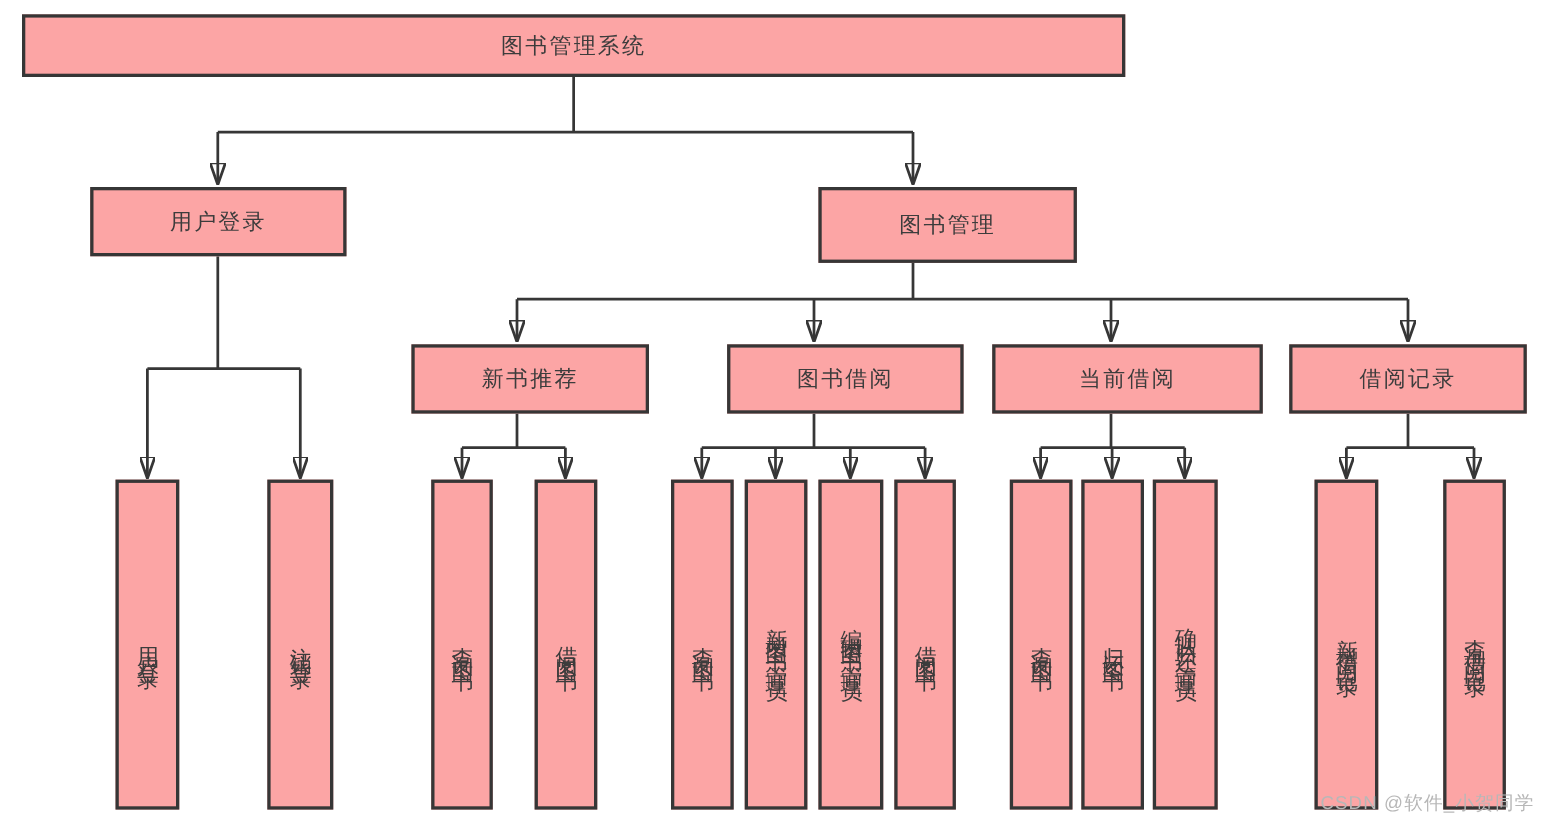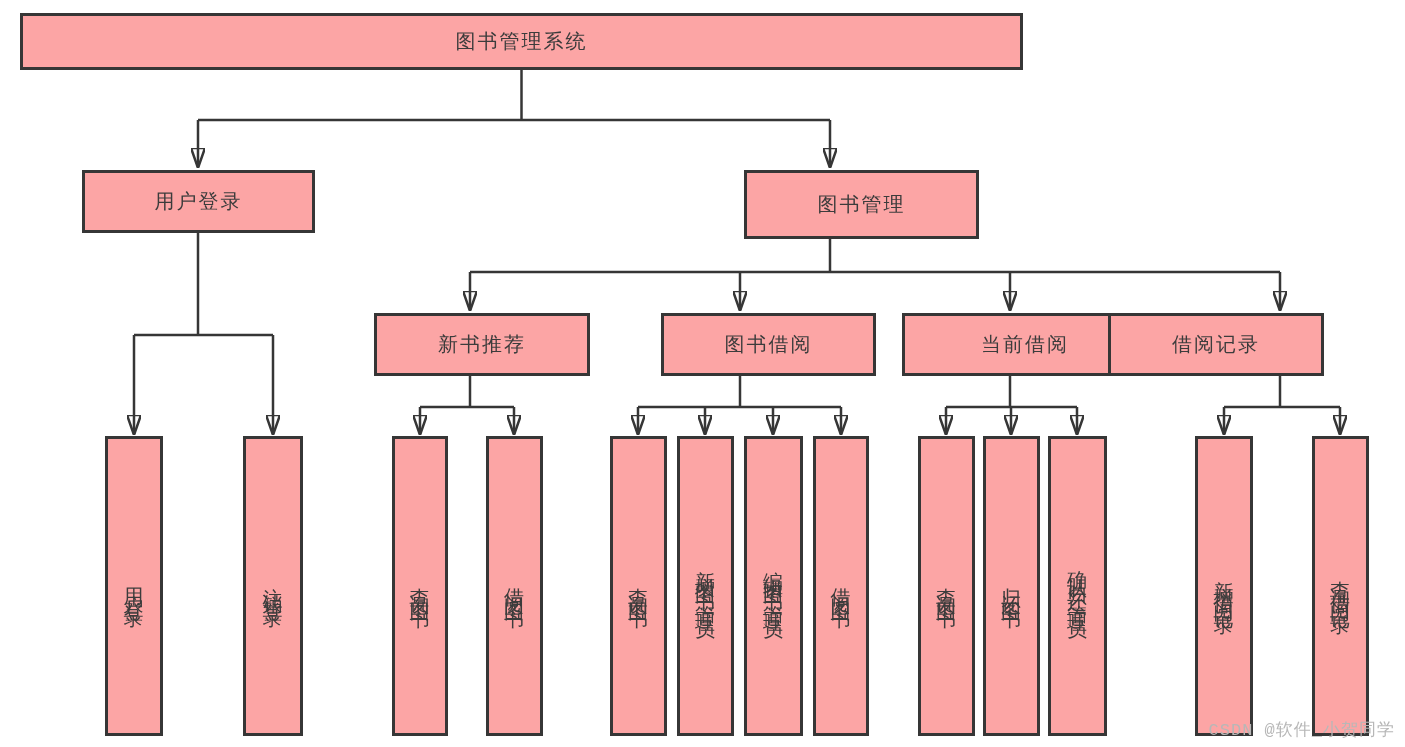--- a/index.html
+++ b/index.html
@@ -54,21 +54,20 @@
   
   .watermark {
     position: absolute;
     right: 10px;
     bottom: 6px;
     font-size: 17px;
     letter-spacing: 1px;
     color: #b7b7b7;
     z-index: 5;
     white-space: nowrap;
-    font-family: Liberation Mono, monospace;
   }
 </style>
 </head>
 <body>
 
 <div class="canvas">
 
   <svg class="connectors" viewBox="0 0 1405 747" xmlns="http://www.w3.org/2000/svg">
     <defs>
       <marker id="ah" viewBox="0 0 20 14" markerWidth="20" markerHeight="14" refX="19" refY="7" orient="auto" markerUnits="userSpaceOnUse">
@@ -130,21 +129,21 @@
 
   <div class="node" style="left:374px; top:313px; width:216px; height:63px;">
     <span class="lbl">新书推荐</span>
   </div>
   <div class="node" style="left:632px; top:313px; width:215px; height:63px;margin-left:29px;">
     <span class="lbl">图书借阅</span>
   </div>
   <div class="node" style="left:902px; top:313px; width:246px; height:63px;">
     <span class="lbl">当前借阅</span>
   </div>
-  <div class="node" style="left:1108px; top:313px; width:216px; height:63px;">
+  <div class="node" style="left:1172px; top:313px; width:216px; height:63px;">
     <span class="lbl">借阅记录</span>
   </div>
 
   <div class="node leaf" style="left:105px; top:436px; width:58px; height:300px;">
     <span class="lbl">用户登录</span>
   </div>
   <div class="node leaf" style="left:243px; top:436px; width:60px; height:300px;">
     <span class="lbl">注销登录</span>
   </div>
 

